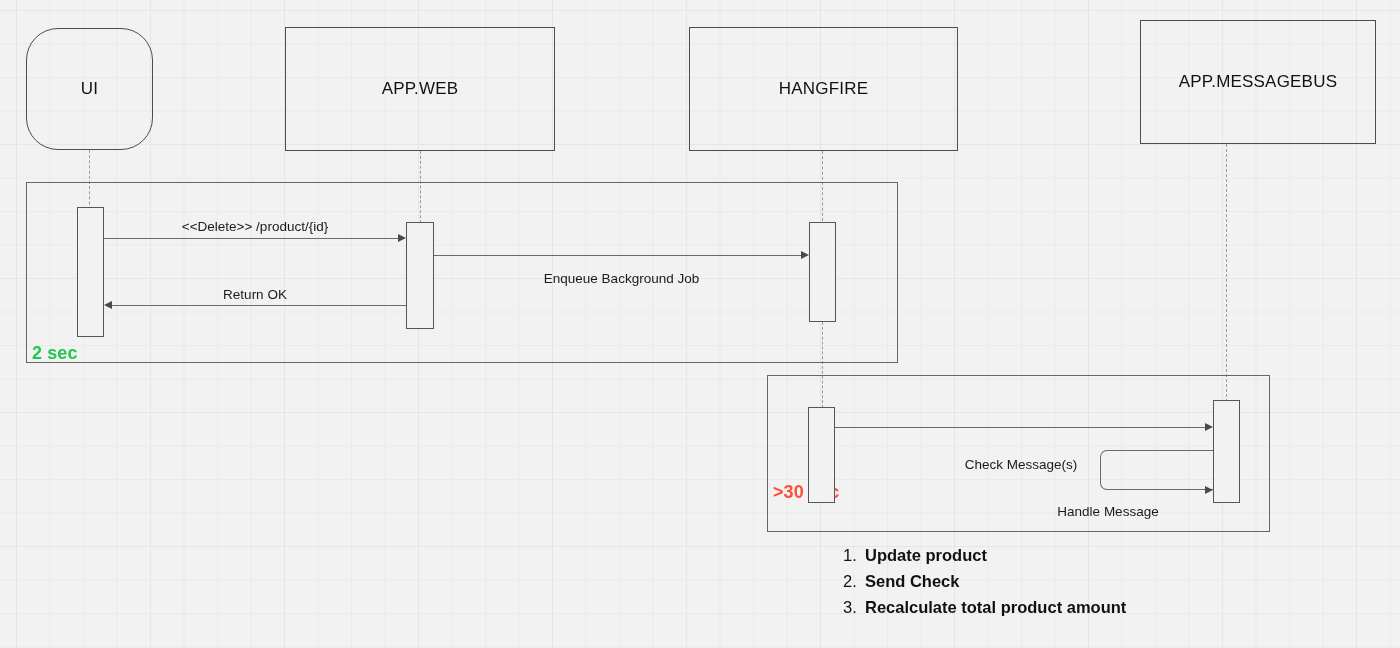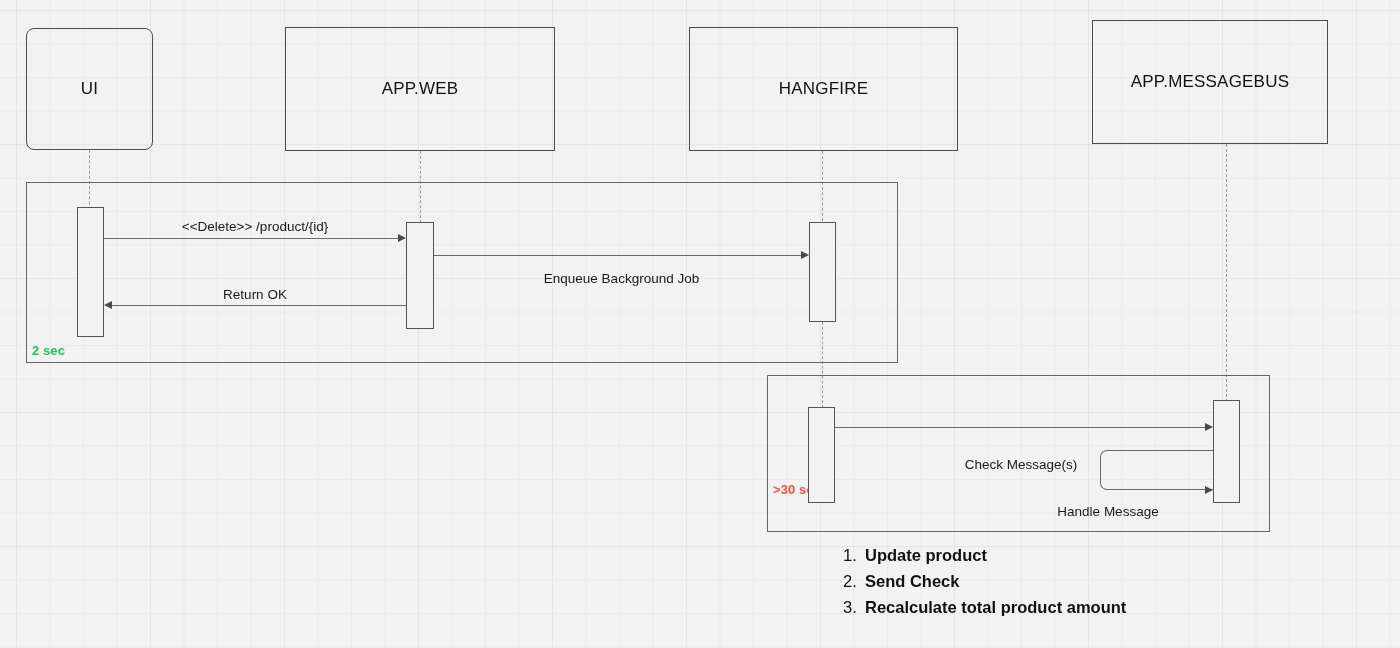--- a/index.html
+++ b/index.html
@@ -37,21 +37,21 @@
     box-sizing: border-box;
     border: 1.6px solid #4d4d4d;
     background: transparent;
     display: flex;
     align-items: center;
     justify-content: center;
     color: #111111;
     font-size: 17px;
     letter-spacing: 0.2px;
   }
-  .participant.rounded { border-radius: 8px; }
+  .participant.rounded { border-radius: 32px; }
 
   
   .lifeline {
     position: absolute;
     width: 0;
     border-left: 1.4px dashed #9a9a9a;
   }
 
   
   .activation {
@@ -63,21 +63,21 @@
 
   
   .frame {
     position: absolute;
     box-sizing: border-box;
     border: 1.5px solid #666666;
     background: transparent;
   }
   .frame-label {
     position: absolute;
-    font-size: 13px;
+    font-size: 18px;
     font-weight: bold;
     letter-spacing: 0.1px;
   }
 
   
   .msg-line {
     position: absolute;
     height: 0;
     border-top: 1.3px solid #6b6b6b;
   }
@@ -137,21 +137,21 @@
   </div>
 
   <div class="participant" style="left:689px; top:27px; width:269px; height:124px;">
     <span>HANGFIRE</span>
   </div>
 
   <div class="participant" style="left:285px; top:27px; width:270px; height:124px;">
     <span>APP.WEB</span>
   </div>
 
-  <div class="participant" style="left:1092px; top:20px; width:236px; height:124px;">
+  <div class="participant" style="left:1140px; top:20px; width:236px; height:124px;">
     <span>APP.MESSAGEBUS</span>
   </div>
 
   <div class="lifeline" style="left:89px;   top:150px; height:70px;"></div>
   <div class="lifeline" style="left:420px;  top:151px; height:72px;"></div>
   <div class="lifeline" style="left:822px;  top:151px; height:70px;"></div>
   <div class="lifeline" style="left:822px;  top:322px; height:86px;"></div>
   <div class="lifeline" style="left:1226px; top:144px; height:258px;"></div>
 
   <div class="frame" style="left:26px; top:182px; width:872px; height:181px;"></div>

